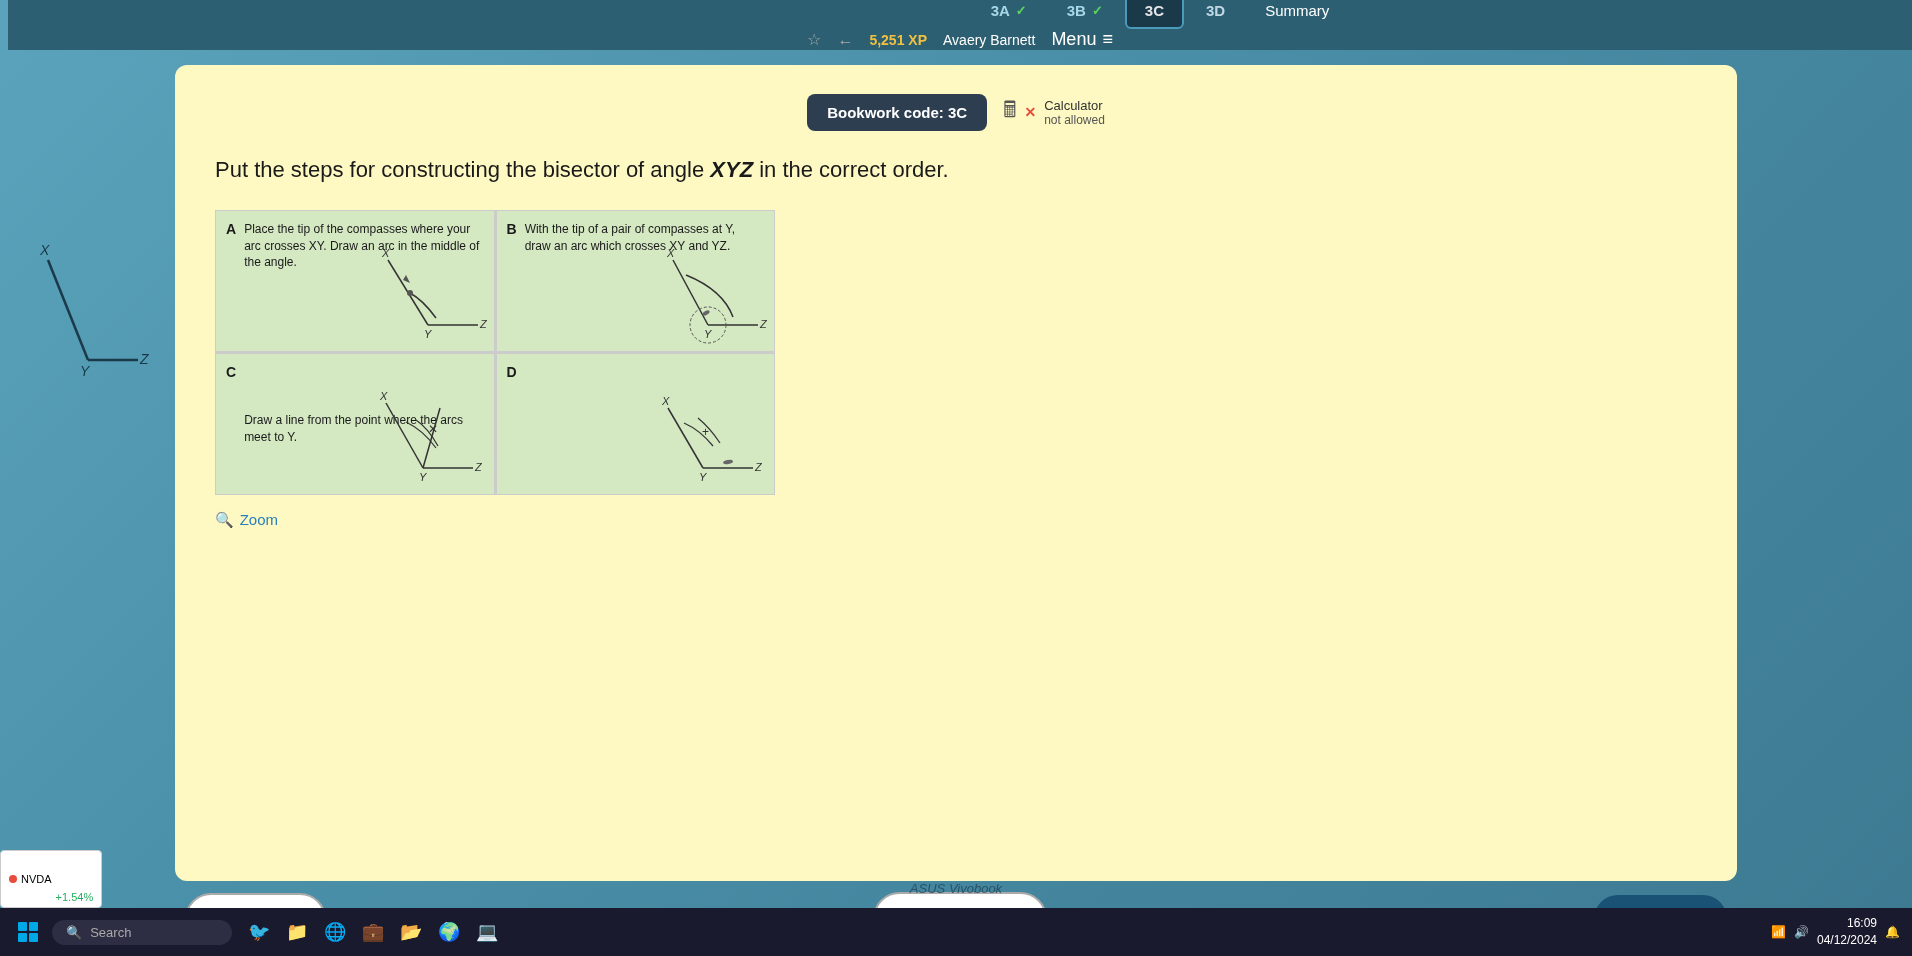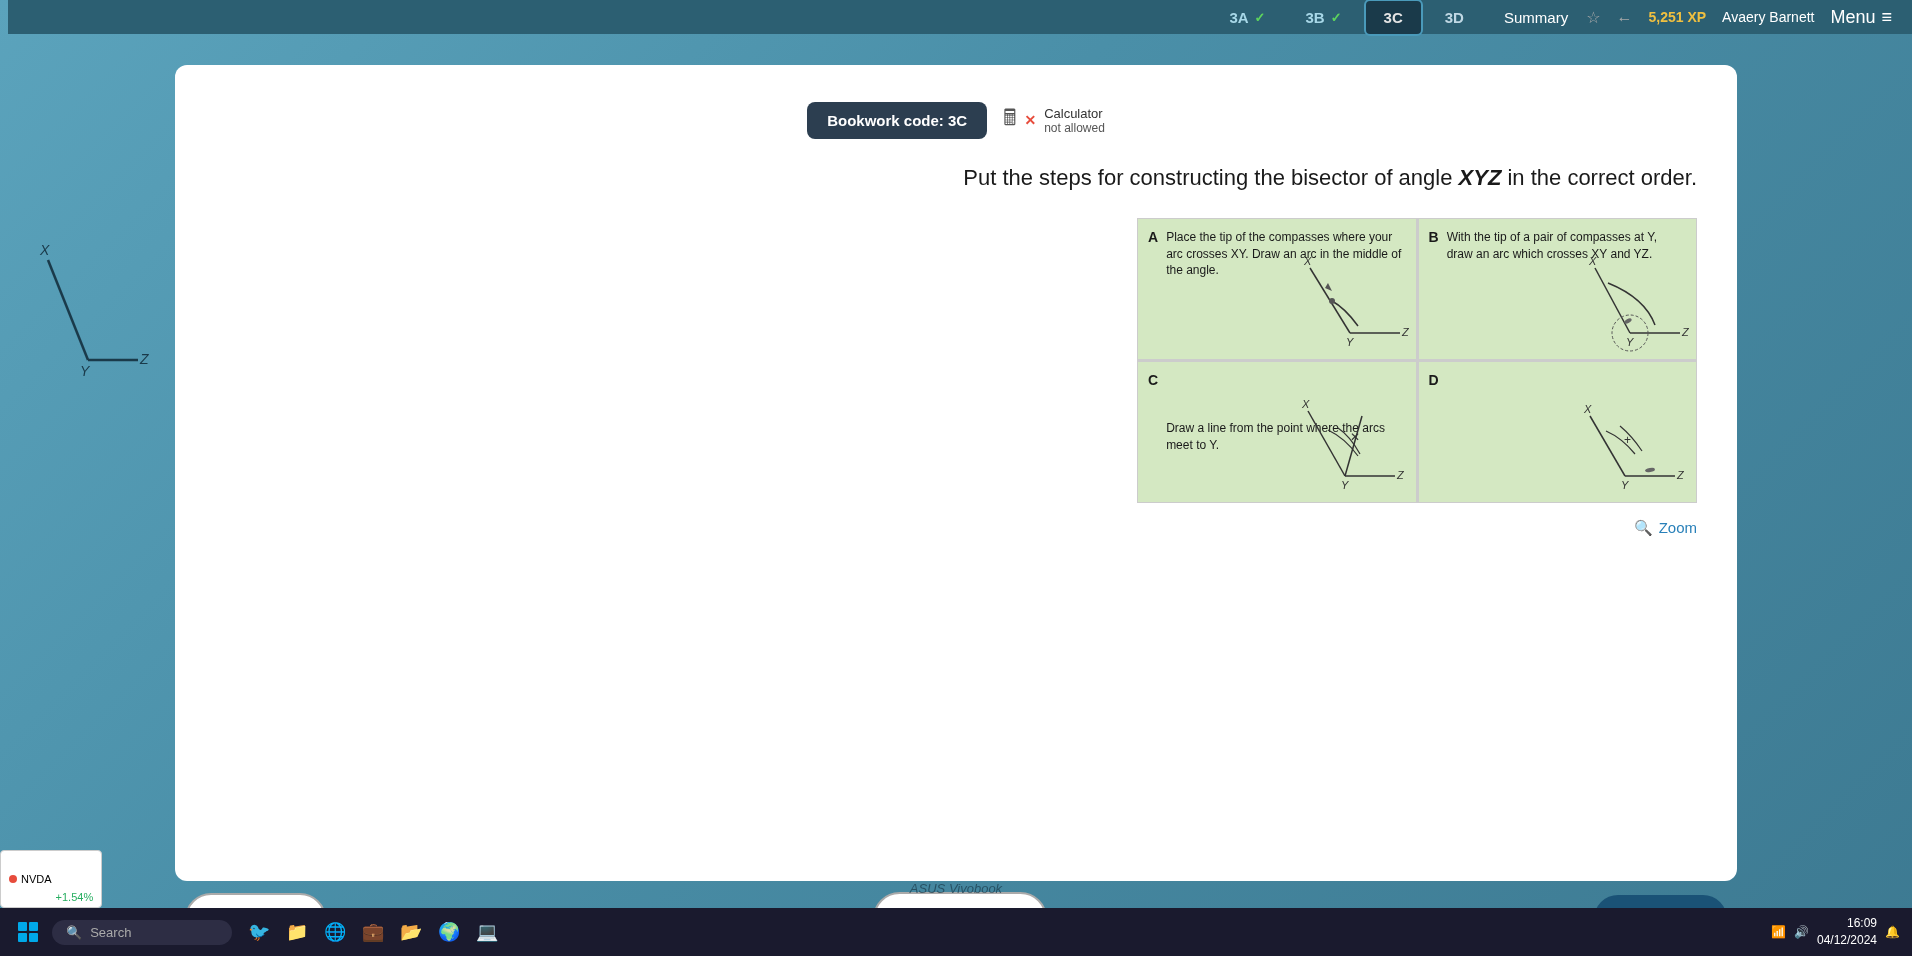--- a/index.html
+++ b/index.html
@@ -18,27 +18,28 @@
       inset: 0;
       background: linear-gradient(135deg, #5ba3bc 0%, #4a8fa8 40%, #3d7a92 100%);
     }
 
     
     .top-bar {
       position: absolute;
       top: 0;
       left: 8px;
       right: 0;
-      height: 34px;
+      height: 50px;
       background: #2c5f72;
       display: flex;
       align-items: center;
       justify-content: flex-end;
       padding: 0 20px;
       z-index: 10;
+      flex-direction: column;
     }
 
     .top-nav {
       display: flex;
       align-items: center;
       gap: 4px;
       margin-left: 400px;
     }
 
     .nav-tab {
@@ -106,26 +107,26 @@
       color: #aaa;
     }
 
     
     .main-content {
       position: absolute;
       top: 65px;
       left: 175px;
       right: 175px;
       bottom: 75px;
-      background: #ffffff;
+      background: #fef9c3;
       border-radius: 12px;
-      padding: 36px 40px;
+      padding: 28px 40px;
       display: flex;
       flex-direction: column;
-      align-items: flex-end;
+      align-items: flex-start;
     }
 
     
     .bookwork-bar {
       display: flex;
       align-items: center;
       gap: 16px;
       margin-bottom: 24px;
       align-self: center;
     }

